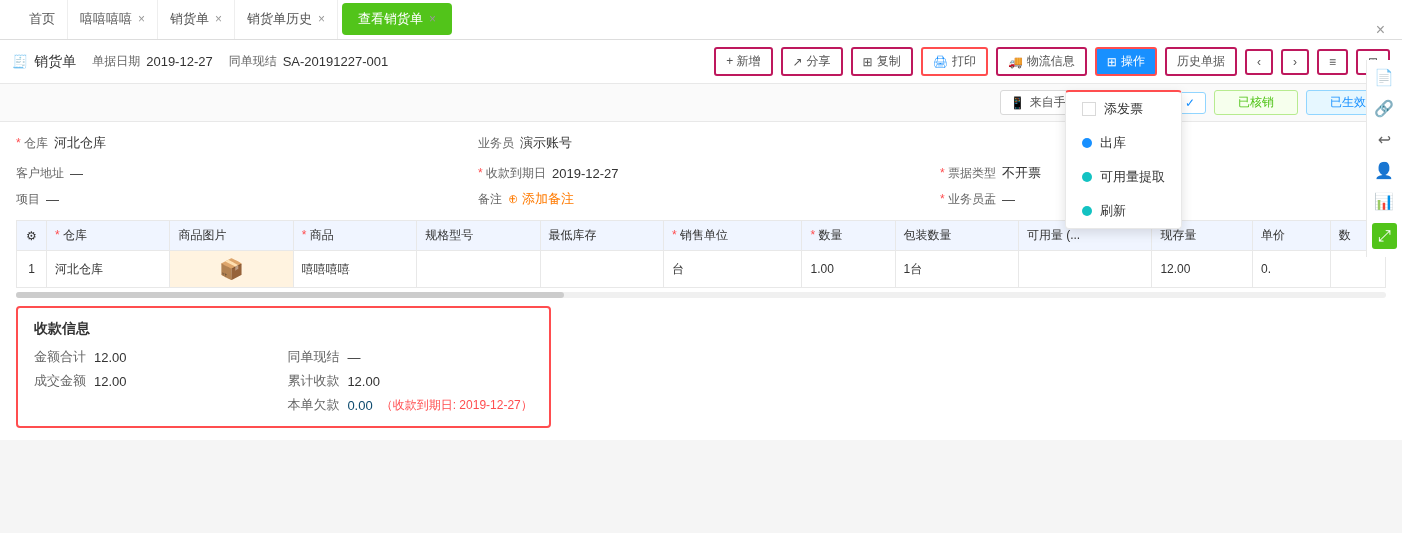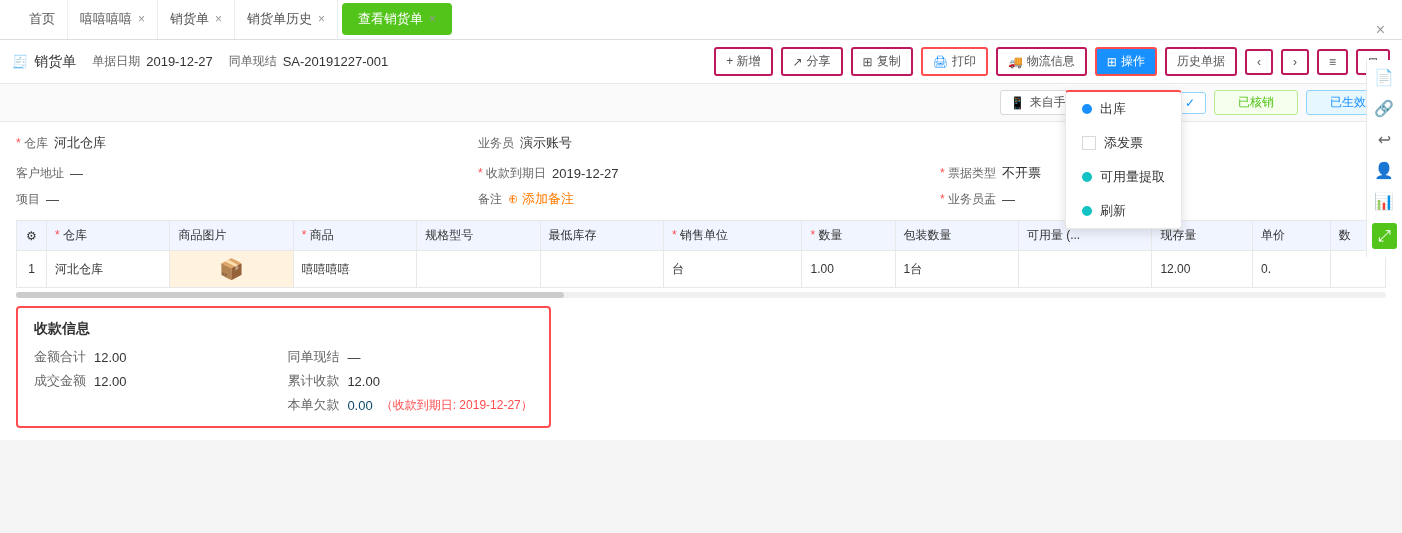--- a/index.html
+++ b/index.html
@@ -222,26 +222,26 @@
   </button>
   <button class="toolbar-btn" style="color:#1890ff;border-color:#91d5ff;">
     <span>✓</span>
   </button>
   <span class="status-btn status-green">已核销</span>
   <span class="status-btn status-blue">已生效</span>
 </div>
 
 <div class="dropdown-menu">
   <div class="dropdown-item">
+    <span class="checkbox-icon"></span>
+    <span>添发票</span>
+  </div>
+  <div class="dropdown-item">
     <span class="dropdown-dot dot-blue"></span>
     <span>出库</span>
-  </div>
-  <div class="dropdown-item">
-    <span class="checkbox-icon"></span>
-    <span>添发票</span>
   </div>
   <div class="dropdown-item">
     <span class="dropdown-dot dot-cyan"></span>
     <span>可用量提取</span>
   </div>
   <div class="dropdown-item">
     <span class="dropdown-dot dot-cyan"></span>
     <span>刷新</span>
   </div>
 </div>

